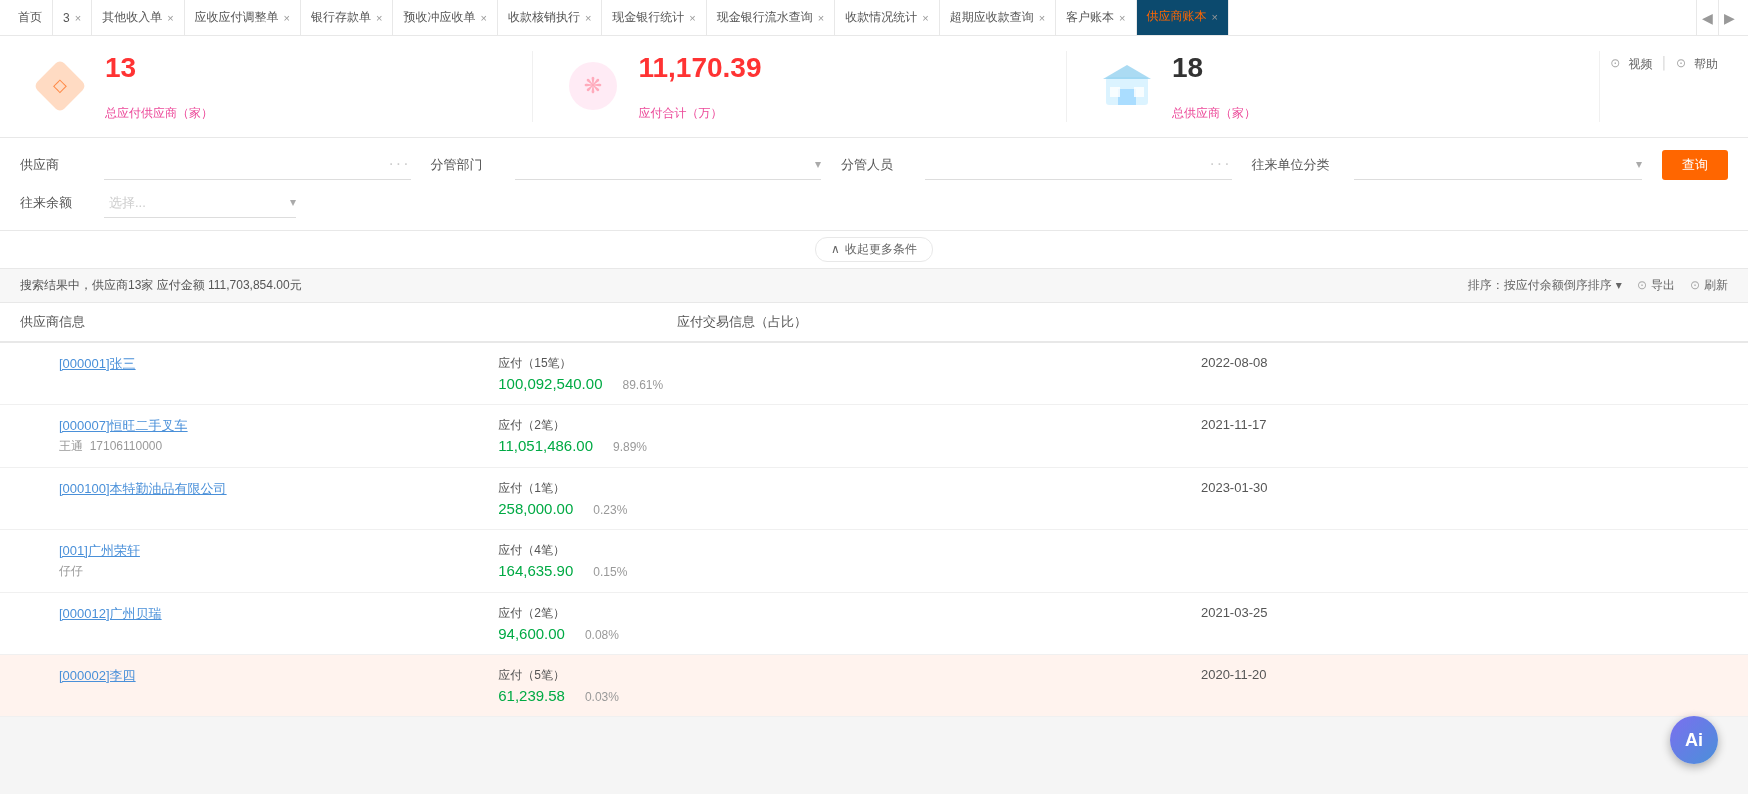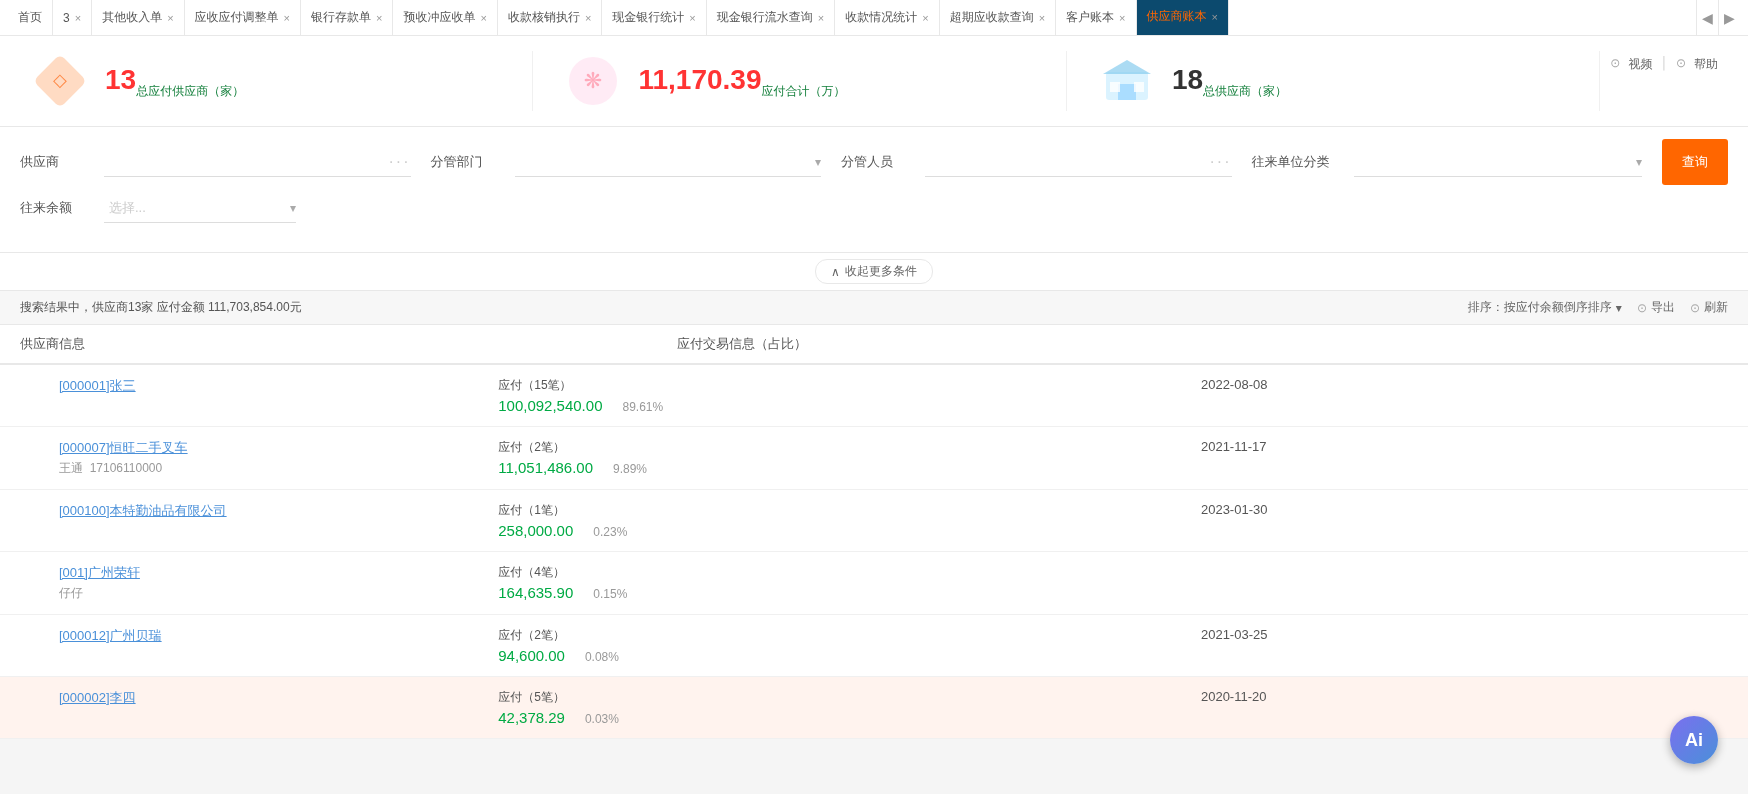--- a/index.html
+++ b/index.html
@@ -71,30 +71,30 @@
     .summary-item:first-child { padding-left: 10px; }
     .summary-item:last-child { border-right: none; }
     .summary-icon {
       width: 60px;
       height: 60px;
       display: flex;
       align-items: center;
       justify-content: center;
       flex-shrink: 0;
     }
-    .summary-text { display: flex; }
+    .summary-text { display: flex; flex-direction: column; }
     .summary-number {
       font-size: 28px;
       font-weight: bold;
       color: #ff3333;
       line-height: 1.2;
     }
     .summary-label {
       font-size: 12px;
-      color: #15803d;
+      color: #ec4899;
       margin-top: 20px;
     }
     .top-right-links {
       display: flex;
       align-items: flex-start;
       padding: 5px 10px;
       font-size: 12px;
       color: #666;
       gap: 8px;
       flex-shrink: 0;
@@ -106,21 +106,21 @@
       background: #fff;
       padding: 12px 20px;
       border-bottom: 1px solid #e8e8e8;
     }
     .filter-row {
       display: flex;
       align-items: center;
       gap: 20px;
       margin-bottom: 8px;
     }
-    .filter-row:last-child { margin-bottom: 17px; }
+    .filter-row:last-child { margin-bottom: 0; }
     .filter-item {
       display: flex;
       align-items: center;
       gap: 24px;
       flex: 1;
     }
     .filter-label {
       font-size: 13px;
       color: #555;
       white-space: nowrap;
@@ -153,21 +153,21 @@
       outline: none;
       flex: 1;
       font-size: 13px;
       background: transparent;
     }
 
     .query-btn {
       background: #ff6600;
       color: #fff;
       border: none;
-      padding: 14px 20px;
+      padding: 6px 20px;
       font-size: 13px;
       cursor: pointer;
       border-radius: 3px;
       white-space: nowrap;
     }
 
     .collapse-bar {
       display: flex;
       justify-content: center;
       padding: 6px 0;
@@ -555,21 +555,21 @@
     </div>
   </div>
 
   <div class="table-row highlighted">
     <div class="td-supplier">
       <div class="supplier-name">[000002]李四</div>
     </div>
     <div class="td-transaction">
       <div class="trans-header">应付（5笔）</div>
       <div class="trans-row">
-        <span class="trans-amount">42,378.29</span>
+        <span class="trans-amount">61,239.58</span>
         <span class="trans-percent">0.03%</span>
       </div>
     </div>
     <div class="td-last-pay">
       <span class="last-pay-date">2020-11-20</span>
     </div>
   </div>
 
 </div>
 

